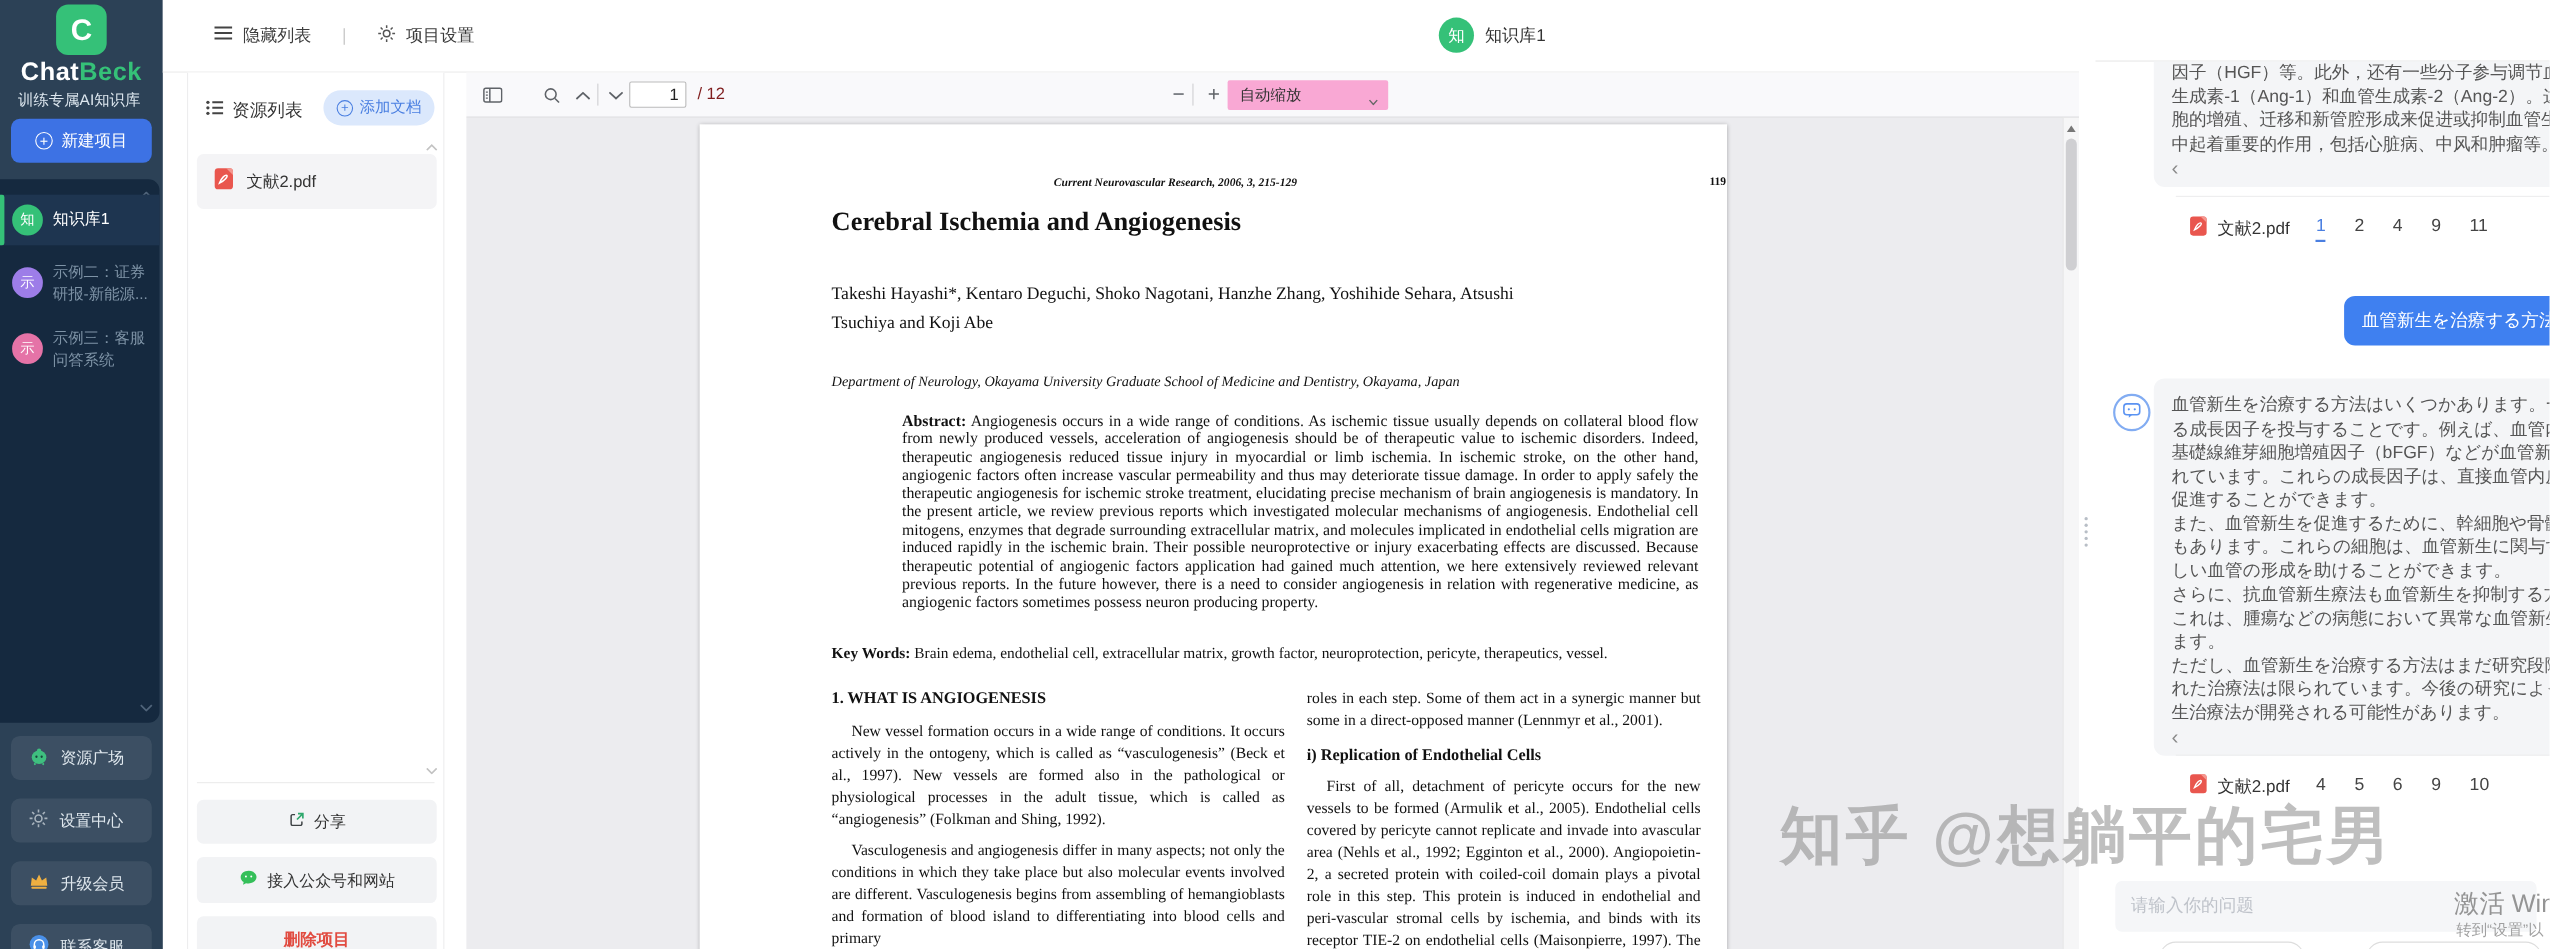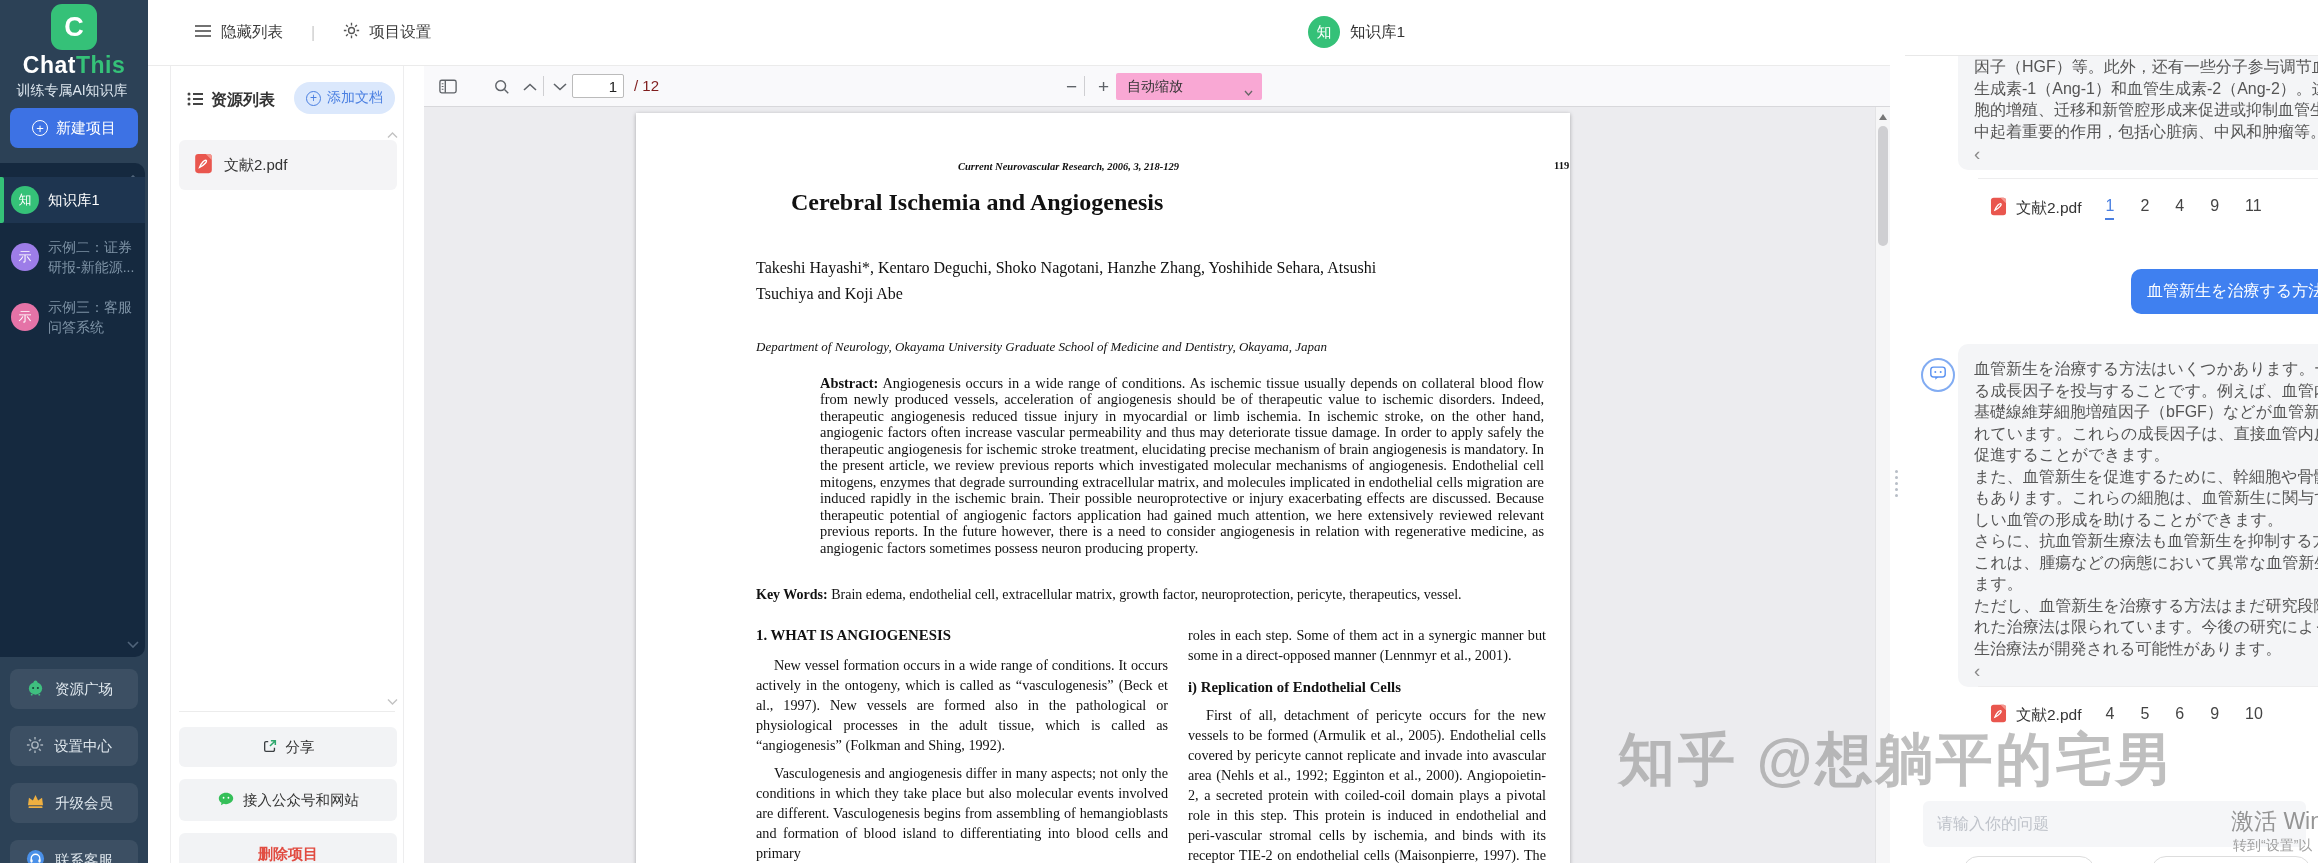--- a/index.html
+++ b/index.html
@@ -47,21 +47,21 @@
   .tb-sep { color:#ccc; margin:0 28px; font-size:16px; }
   .kb-badge { position:absolute; left:1160px; top:16px; display:flex; align-items:center; }
   .kb-badge .kcircle { width:32px; height:32px; border-radius:50%; background:var(--brand-green,#35c178);
     color:#fff; font-size:15px; display:flex; align-items:center; justify-content:center; }
   .kb-badge .kname { margin-left:10px; font-size:15.5px; color:#333; font-weight:500; }
 
   
   .resource-card { position:absolute; left:170px; top:66px; width:234px; height:797px; background:#fff;
     border-left:1px solid #ededee; border-right:1px solid #ededee; overflow:hidden; }
   .res-header { position:absolute; left:16px; top:24px; display:flex; align-items:center; gap:8px;
-    font-size:16px; color:#333; font-weight:700; }
+    font-size:16px; color:#333; font-weight:400; }
   .add-doc-btn { position:absolute; right:8px; top:16px; height:32px; padding:0 12px; border-radius:16px;
     background:#dbe8fc; color:var(--link-blue,#3b74dd); font-size:14px; display:flex; align-items:center; gap:6px;
     cursor:pointer; }
   .add-doc-btn .plus-circle { width:15px; height:15px; font-size:12px; }
   .file-row { position:absolute; left:8px; top:74px; width:218px; height:50px; border-radius:6px;
     background:#f4f4f6; display:flex; align-items:center; padding-left:14px; gap:10px; cursor:pointer; }
   .file-row .fname { font-size:15px; color:#333; }
   .res-arrow { position:absolute; right:5px; cursor:pointer; opacity:.7; }
   .res-arrow.up { top:58px; } .res-arrow.down { top:625px; }
   .res-divider { position:absolute; left:8px; right:8px; top:645px; border-top:1px solid #ececec; }
@@ -94,21 +94,21 @@
     font-family:"Liberation Serif","DejaVu Serif",serif; color:#111; }
   .pdf-scrollbar { position:absolute; right:0; top:0; bottom:0; width:15px; background:#f6f6f7;
     border-left:1px solid #e3e3e5; cursor:pointer; }
   .sb-tri { position:absolute; left:3px; top:7px; width:0; height:0;
     border-left:4.5px solid transparent; border-right:4.5px solid transparent; border-bottom:6px solid #777; }
   .sb-thumb { position:absolute; left:2px; top:19px; width:10px; height:120px; background:#cfcfd2;
     border-radius:5px; }
 
   .pj-journal { position:absolute; left:322px; top:48px; font-size:10.5px; font-weight:bold; font-style:italic; }
   .pj-pageno { position:absolute; left:918px; top:47px; font-size:10.5px; font-weight:bold; }
-  .pj-title { position:absolute; left:120px; top:76px; font-size:24px; font-weight:bold;margin-left:35px; }
+  .pj-title { position:absolute; left:120px; top:76px; font-size:24px; font-weight:bold; }
   .pj-authors { position:absolute; left:120px; top:142px; font-size:16px; line-height:26px; }
   .pj-affil { position:absolute; left:120px; top:226px; font-size:13px; font-style:italic; }
   .pj-abstract { position:absolute; left:184px; top:262px; width:724px; font-size:14.4px;
     line-height:16.45px; text-align:justify; }
   .pj-keywords { position:absolute; left:120px; top:474px; width:792px; font-size:14px; }
   .pj-col { position:absolute; top:512px; font-size:14.2px; line-height:20px; text-align:justify; }
   .pj-col.left { left:120px; width:412px; }
   .pj-col.right { left:552px; width:358px; }
   .pj-col h3 { font-size:14.8px; margin-bottom:10px; }
   .pj-col h4 { font-size:14.8px; margin:12px 0 8px 0; }
@@ -159,21 +159,21 @@
   .zhihu-watermark { position:absolute; left:1618px; top:722px; font-size:57px; font-weight:bold;
     letter-spacing:3px; color:rgba(128,128,128,.5); white-space:nowrap; z-index:40; pointer-events:none; }
 </style>
 </head>
 <body>
 
 <div id="app">
 
   <div class="sidebar">
     <div class="logo-icon">C</div>
-    <div class="brand"><span>Chat</span><span class="note">This</span></div>
+    <div class="brand"><span>Chat</span><span class="note">Beck</span></div>
     <div class="tagline">训练专属AI知识库</div>
 
     <div class="new-project-btn">
       <span class="plus-circle">+</span>
       <span>新建项目</span>
     </div>
 
     <div class="project-panel">
       <span class="pp-arrow up">
         <svg width="12" height="7" viewBox="0 0 12 7">
@@ -370,21 +370,21 @@
         <span class="chev">
           <svg width="9" height="6" viewBox="0 0 9 6">
               <path d="M1 1l3.5 4L8 1" stroke="#666" stroke-width="1.3" fill="none"></path>
             </svg>
         </span>
       </span>
     </div>
 
     <div class="pdf-viewport">
       <div class="pdf-page">
-        <div class="pj-journal">Current Neurovascular Research, 2006, 3, 218-129</div>
+        <div class="pj-journal">Current Neurovascular Research, 2006, 3, 215-129</div>
         <div class="pj-pageno">119</div>
         <div class="pj-title">Cerebral Ischemia and Angiogenesis</div>
         <div class="pj-authors"><span>Takeshi Hayashi*, Kentaro Deguchi, Shoko Nagotani, Hanzhe Zhang, Yoshihide Sehara, Atsushi</span><br><span>Tsuchiya and Koji Abe</span></div>
         <div class="pj-affil">Department of Neurology, Okayama University Graduate School of Medicine and Dentistry, Okayama, Japan</div>
         <div class="pj-abstract"><span class="bold">Abstract:</span> <span>Angiogenesis occurs in a wide range of conditions. As ischemic tissue usually depends on collateral blood flow from newly produced vessels, acceleration of angiogenesis should be of therapeutic value to ischemic disorders. Indeed, therapeutic angiogenesis reduced tissue injury in myocardial or limb ischemia. In ischemic stroke, on the other hand, angiogenic factors often increase vascular permeability and thus may deteriorate tissue damage. In order to apply safely the therapeutic angiogenesis for ischemic stroke treatment, elucidating precise mechanism of brain angiogenesis is mandatory. In the present article, we review previous reports which investigated molecular mechanisms of angiogenesis. Endothelial cell mitogens, enzymes that degrade surrounding extracellular matrix, and molecules implicated in endothelial cells migration are induced rapidly in the ischemic brain. Their possible neuroprotective or injury exacerbating effects are discussed. Because therapeutic potential of angiogenic factors application had gained much attention, we here extensively reviewed relevant previous reports. In the future however, there is a need to consider angiogenesis in relation with regenerative medicine, as angiogenic factors sometimes possess neuron producing property.</span></div>
         <div class="pj-keywords"><span class="bold">Key Words:</span> <span>Brain edema, endothelial cell, extracellular matrix, growth factor, neuroprotection, pericyte, therapeutics, vessel.</span></div>
         <div class="pj-col left">
           <h3>1. WHAT IS ANGIOGENESIS</h3>
           <p class="ind">New vessel formation occurs in a wide range of conditions. It occurs actively in the ontogeny, which is called as “vasculogenesis” (Beck et al., 1997). New vessels are formed also in the pathological or physiological processes in the adult tissue, which is called as “angiogenesis” (Folkman and Shing, 1992).</p>
           <p class="ind">Vasculogenesis and angiogenesis differ in many aspects; not only the conditions in which they take place but also molecular events involved are different. Vasculogenesis begins from assembling of hemangioblasts and formation of blood island to differentiating into blood cells and primary</p>

